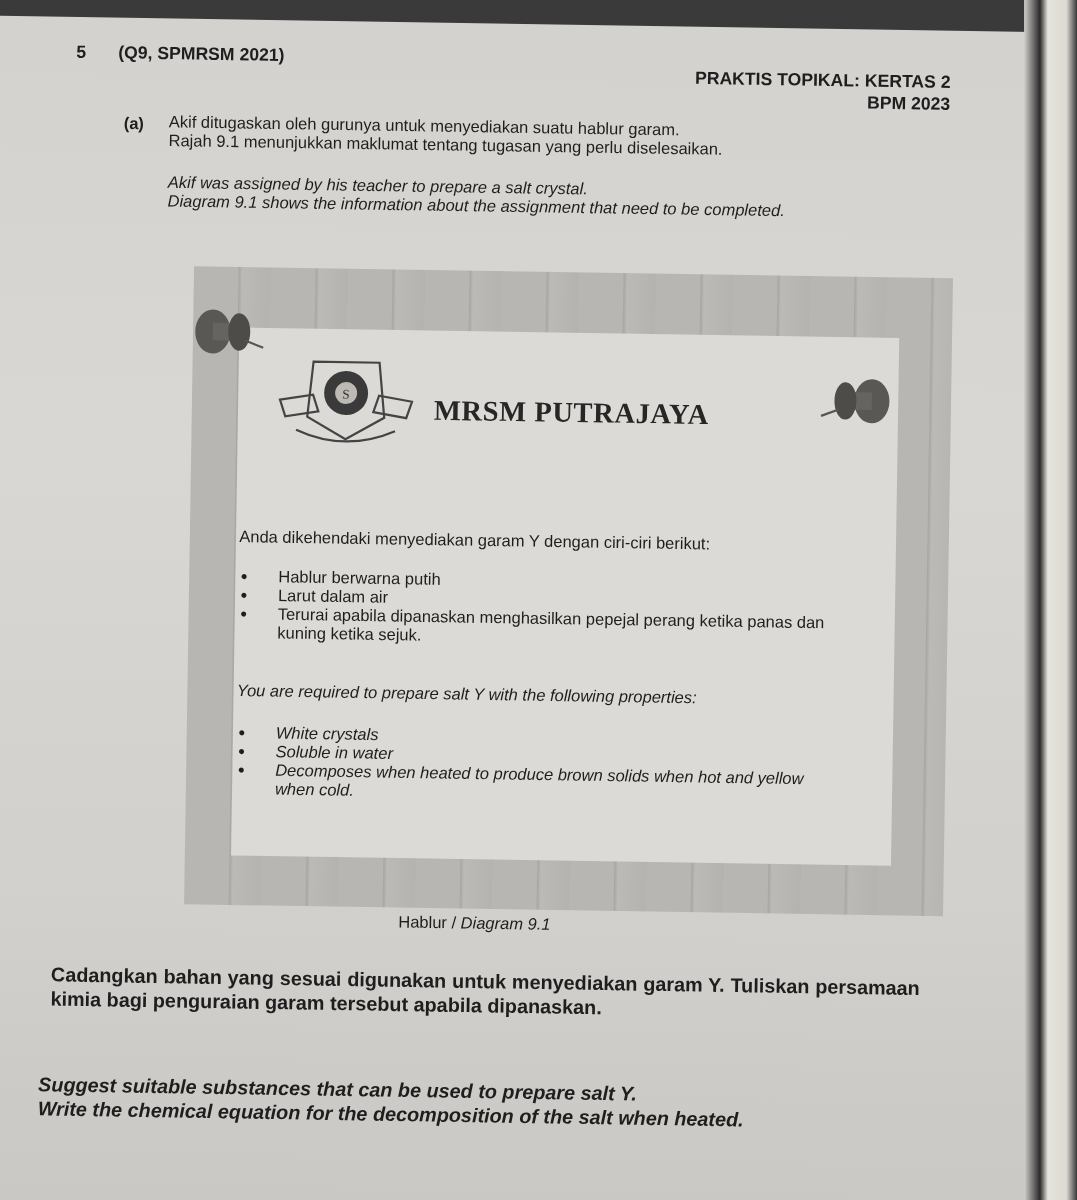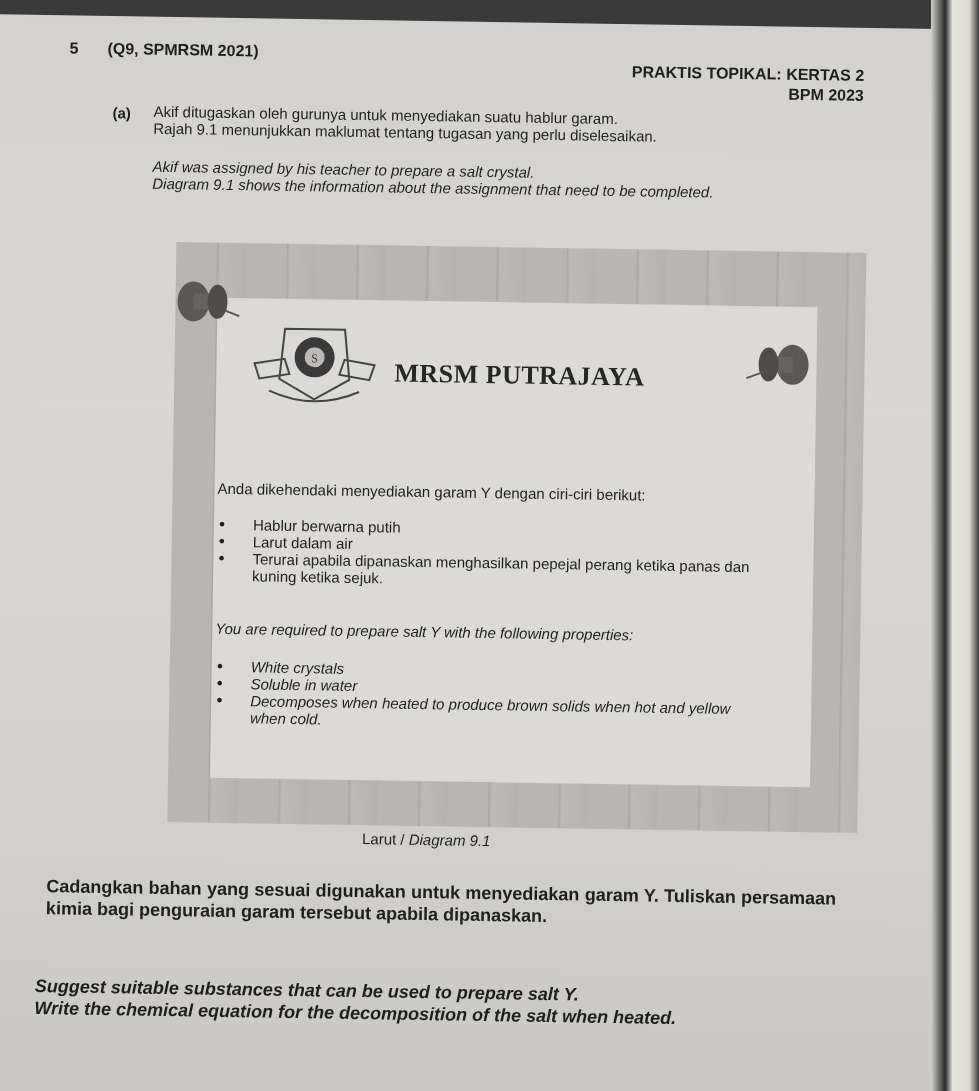--- a/index.html
+++ b/index.html
@@ -117,21 +117,21 @@
   </ul>
 
   <div class="abs box-text en-intro">You are required to prepare salt Y with the following properties:</div>
   <ul class="abs box-text bl en-list">
     <li>White crystals</li>
     <li>Soluble in water</li>
     <li>Decomposes when heated to produce brown solids when hot and yellow when cold.</li>
   </ul>
 
   <div class="abs caption">
-    <span>Larut /</span>
+    <span>Hablur /</span>
     <i>Diagram 9.1</i>
   </div>
 
   <div class="abs q-ms">Cadangkan bahan yang sesuai digunakan untuk menyediakan garam Y. Tuliskan persamaan kimia bagi penguraian garam tersebut apabila dipanaskan.</div>
   <div class="abs q-en">
     <div>Suggest suitable substances that can be used to prepare salt Y.</div>
     <div>Write the chemical equation for the decomposition of the salt when heated.</div>
   </div>
 </div>
 

